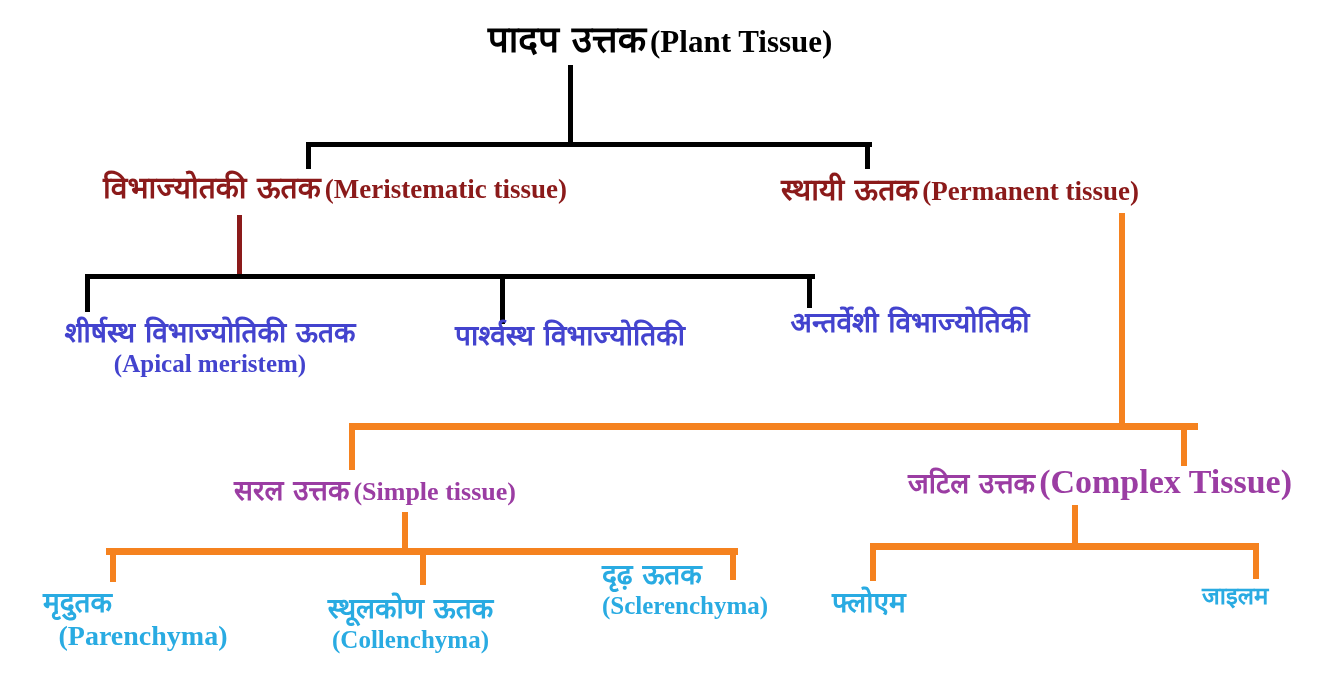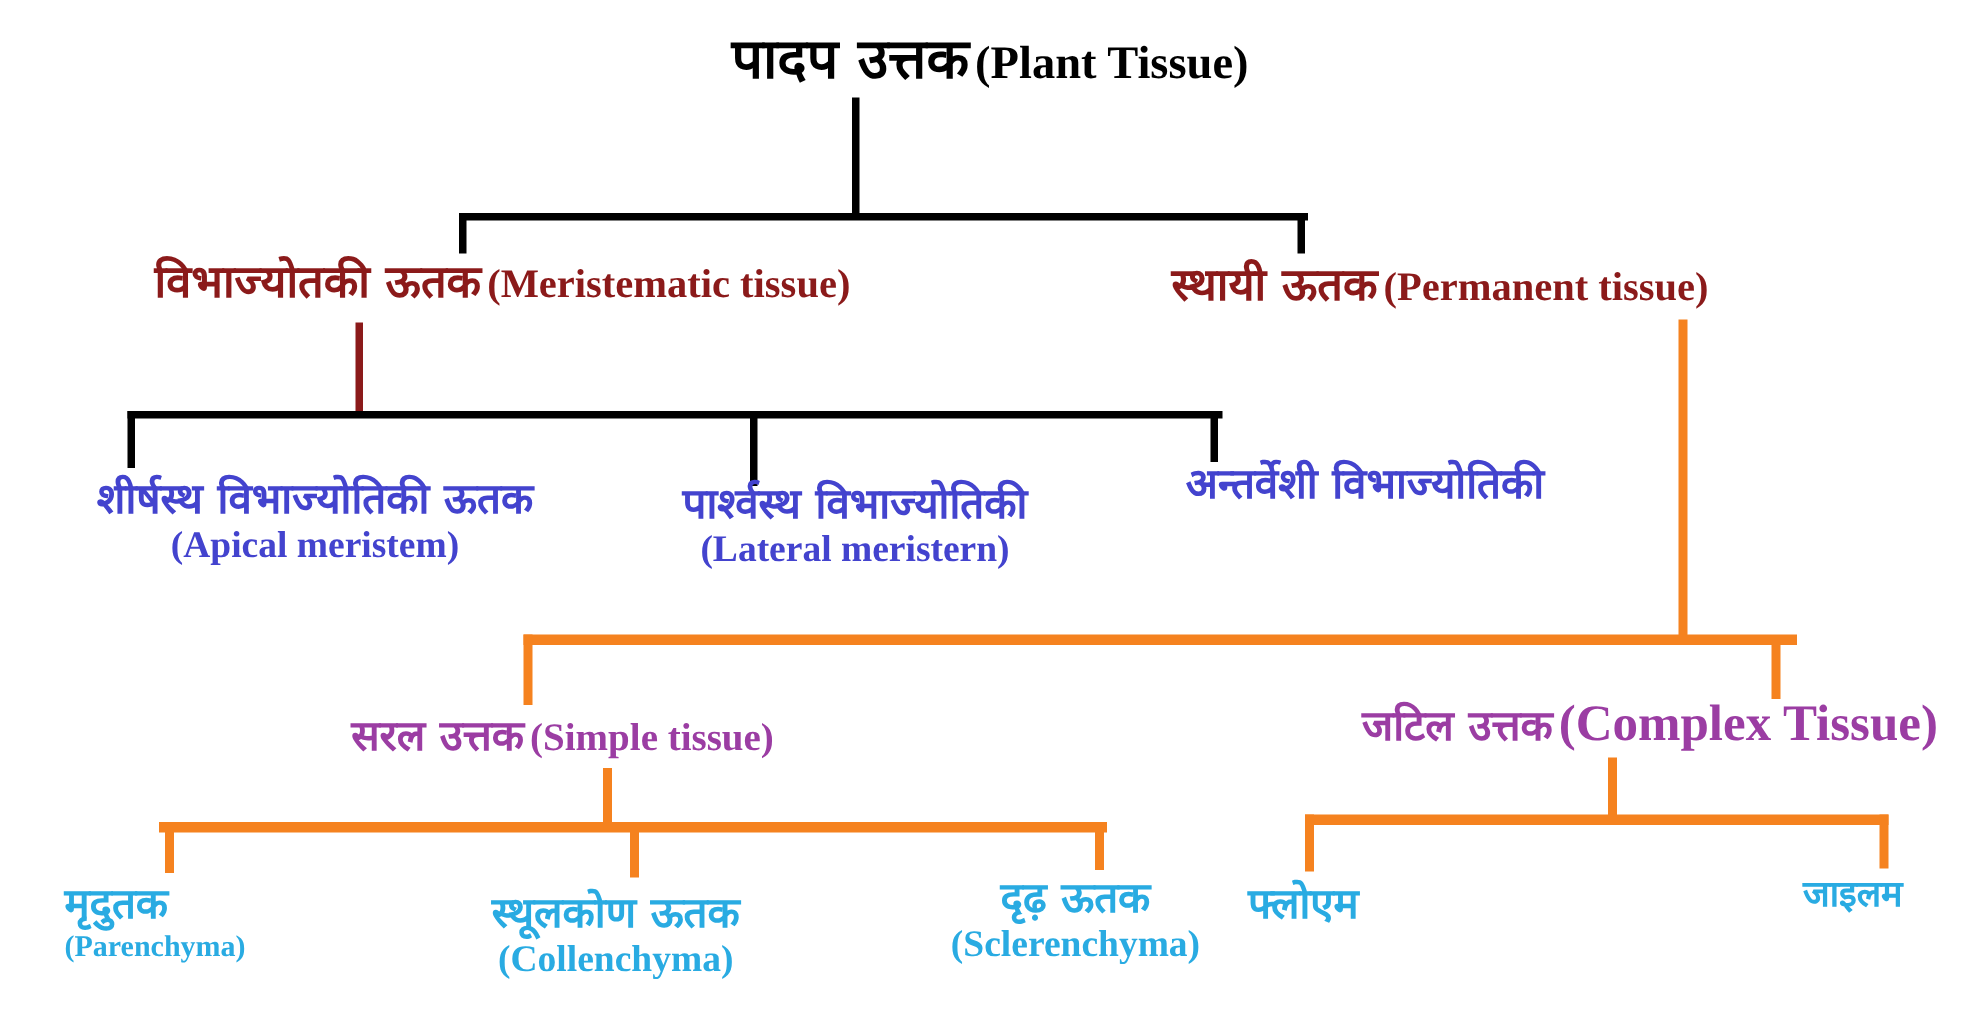--- a/index.html
+++ b/index.html
@@ -55,21 +55,20 @@
   <div class="line black" style="left:85px;top:274px;width:5px;height:38px;"></div>
   <div class="line black" style="left:500px;top:274px;width:5px;height:50px;"></div>
   <div class="line black" style="left:807px;top:274px;width:5px;height:34px;"></div>
 
   <div class="node two-line center c-blue" style="left:10px;top:312px;width:400px;">
     <span class="hi" style="font-size:28px;">शीर्षस्थ विभाज्योतिकी ऊतक</span>
     <span class="en" style="font-size:25px;">(Apical meristem)</span>
   </div>
   <div class="node two-line center c-blue" style="left:415px;top:315px;width:310px;">
     <span class="hi" style="font-size:28px;">पार्श्वस्थ विभाज्योतिकी</span>
-    <span class="en" style="font-size:25px;">(Lateral meristern)</span>
   </div>
   <div class="node two-line center c-blue" style="left:745px;top:302px;width:330px;">
     <span class="hi" style="font-size:28px;">अन्तर्वेशी विभाज्योतिकी</span>
   </div>
 
   <div class="line orange" style="left:1119px;top:213px;width:6px;height:216px;"></div>
   <div class="line orange" style="left:349px;top:423px;width:849px;height:7px;"></div>
   <div class="line orange" style="left:349px;top:423px;width:6px;height:47px;"></div>
   <div class="line orange" style="left:1181px;top:428px;width:6px;height:38px;"></div>
 
@@ -88,27 +87,27 @@
   <div class="line orange" style="left:420px;top:548px;width:6px;height:37px;"></div>
   <div class="line orange" style="left:730px;top:548px;width:6px;height:32px;"></div>
 
   <div class="line orange" style="left:1072px;top:505px;width:6px;height:42px;"></div>
   <div class="line orange" style="left:870px;top:543px;width:389px;height:7px;"></div>
   <div class="line orange" style="left:870px;top:543px;width:6px;height:38px;"></div>
   <div class="line orange" style="left:1253px;top:543px;width:6px;height:36px;"></div>
 
   <div class="node two-line c-cyan" style="left:43px;top:582px;width:200px;">
     <span class="hi" style="font-size:28px;">मृदुतक</span>
-    <span class="en" style="font-size:20px;">(Parenchyma)</span>
+    <span class="en" style="font-size:28px;text-align:center;">(Parenchyma)</span>
   </div>
   <div class="node two-line center c-cyan" style="left:278px;top:588px;width:265px;">
     <span class="hi" style="font-size:28px;">स्थूलकोण ऊतक</span>
     <span class="en" style="font-size:25px;">(Collenchyma)</span>
   </div>
-  <div class="node two-line c-cyan" style="left:602px;top:578px;width:230px;text-align:center;">
+  <div class="node two-line c-cyan" style="left:602px;top:554px;width:230px;">
     <span class="hi" style="font-size:28px;">दृढ़ ऊतक</span>
     <span class="en" style="font-size:25px;">(Sclerenchyma)</span>
   </div>
   <div class="node c-cyan" style="left:832px;top:582px;width:130px;">
     <span class="hi" style="font-size:28px;">फ्लोएम</span>
   </div>
   <div class="node c-cyan" style="left:1202px;top:578px;width:120px;">
     <span class="hi" style="font-size:24px;">जाइलम</span>
   </div>
 

